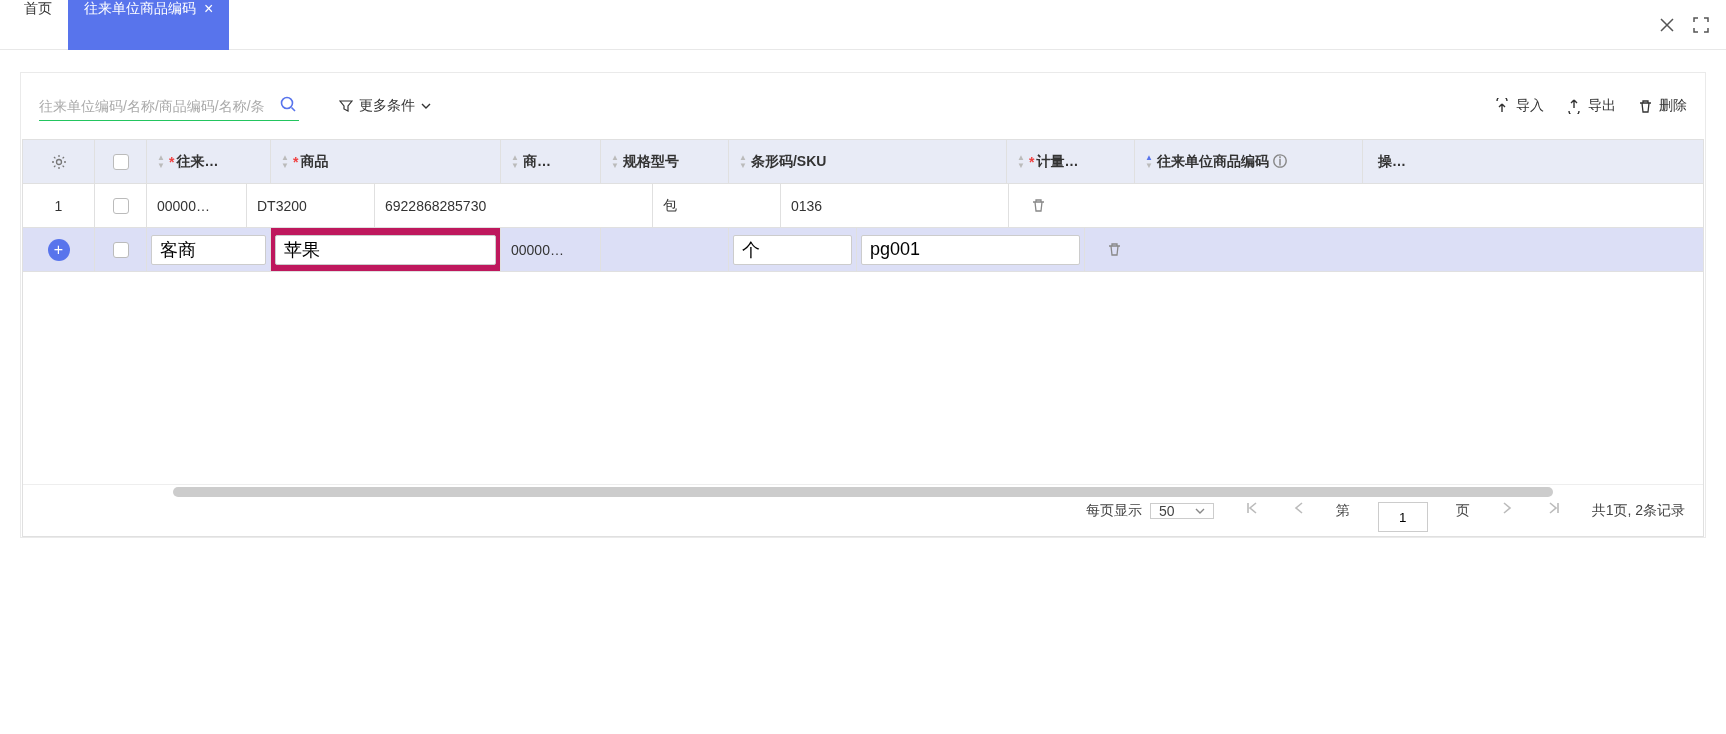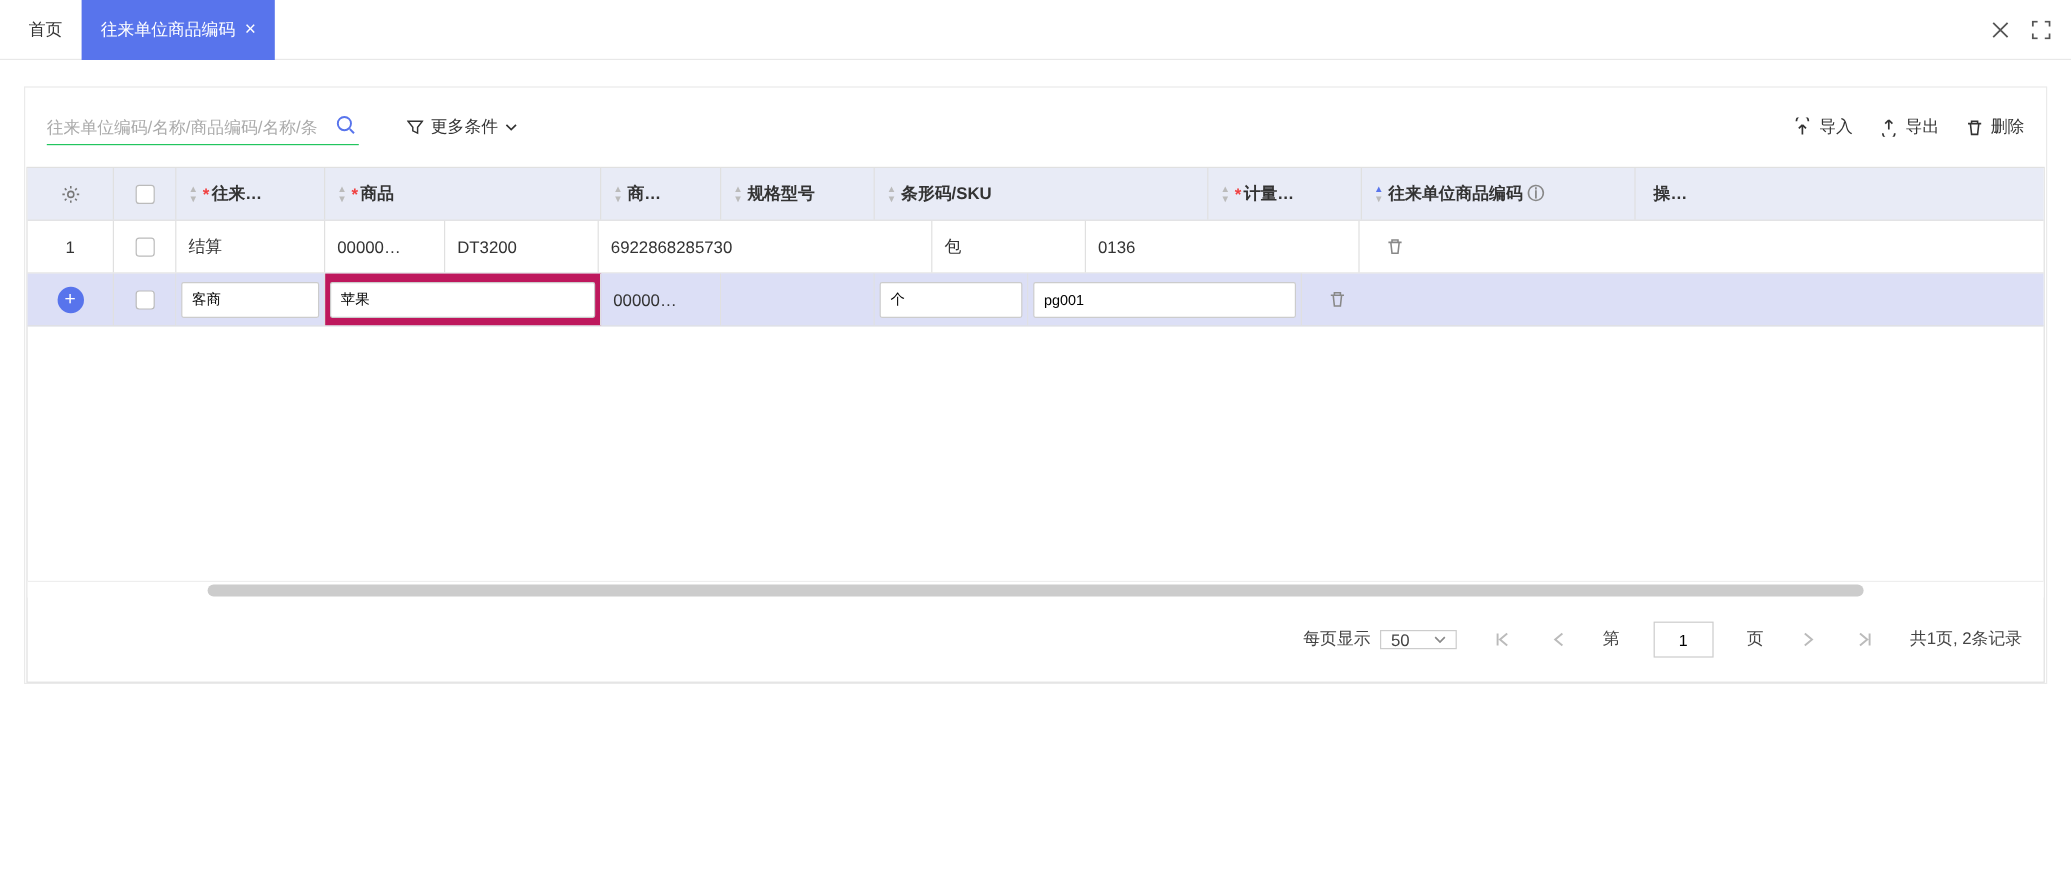--- a/index.html
+++ b/index.html
@@ -1,18 +1,18 @@
 <!DOCTYPE html>
 <html><head>
 <meta charset="utf-8">
 <style>
 *{box-sizing:border-box;margin:0;padding:0;font-family:"Microsoft YaHei",Arial,sans-serif;}
 body{background:#fff;color:#333;font-size:14px;}
 .topbar{display:flex;align-items:center;height:50px;border-bottom:1px solid #e8e8e8;padding:0 8px;}
-.tab{padding:0 16px;height:50px;display:flex;align-items:center;cursor:pointer;color:#333;}
+.tab{padding:0 16px;height:50px;display:flex;cursor:pointer;color:#333;}
 .tab.active{background:#5874ec;color:#fff;}
 .tab-close{margin-left:8px;font-size:16px;}
 .topbar-spacer{flex:1;}
 .topbar-icon{width:34px;height:34px;display:flex;align-items:center;justify-content:center;cursor:pointer;color:#555;font-size:18px;}
 .page{padding:22px 20px 0;}
 .panelwrap{border:1px solid #eaeaea;padding:18px 0 0 0;}
 .filterbar{display:flex;align-items:center;padding:0 18px 18px;}
 .search-wrap{position:relative;width:260px;}
 .search-input{width:100%;height:30px;border:none;border-bottom:1px solid #22c55e;padding:0 28px 0 0;font-size:14px;outline:none;}
 .search-input::placeholder{color:#aaa;}
@@ -36,26 +36,26 @@
 .c-op{width:58px;justify-content:center;}
 .sort-ic{color:#bbb;margin-right:4px;display:inline-flex;flex-direction:column;font-size:8px;line-height:8px;}
 .sort-ic.active-asc .up{color:#5874ec;}
 .req{color:#f04040;margin-right:2px;}
 .gear-ic{color:#777;}
 .chkbox{width:16px;height:16px;border:1px solid #bbb;border-radius:3px;background:#fff;cursor:pointer;}
 .trow{display:flex;height:44px;border-bottom:1px solid #e0e0e0;}
 .trow.selected{background:#dcdff6;}
 .trow.selected .c-code,.trow.selected .c-spec,.trow.selected .c-bar{background:#dcdff6;}
 .row-add{width:22px;height:22px;border-radius:50%;background:#5874ec;color:#fff;display:flex;align-items:center;justify-content:center;font-size:16px;cursor:pointer;}
-.cell-input{width:100%;height:30px;border:1px solid #ccc;border-radius:2px;padding:0 8px;font-size:12px;background:#fff;}
+.cell-input{width:100%;height:30px;border:1px solid #ccc;border-radius:2px;padding:0 8px;font-size:18px;background:#fff;}
 .del-ic{color:#888;cursor:pointer;}
 .tbody{min-height:300px;}
 .hscroll{height:14px;background:#fff;border-top:1px solid #eee;padding:2px 150px 2px 150px;}
 .hscroll-thumb{height:10px;background:#ccc;border-radius:5px;width:100%;}
-.pager{display:flex;align-items:center;justify-content:flex-end;gap:28px;padding:20px 18px;color:#444;}
+.pager{display:flex;align-items:flex-start;justify-content:flex-end;gap:28px;padding:4px 18px;color:#444;}
 .page-size{display:flex;align-items:center;gap:0;}
 .size-select{display:flex;align-items:center;border:1px solid #ccc;height:16px;padding:0 8px;gap:20px;cursor:pointer;margin-left:8px;}
 .pg-ic{color:#bbb;cursor:pointer;padding:0 4px;}
 .page-input{width:50px;height:30px;border:1px solid #ccc;text-align:center;}
 .help-ic{color:#888;margin-left:4px;}
 svg{display:block;}
 </style>
 </head>
 <body>
 
@@ -202,21 +202,20 @@
             <span>操…</span>
           </div>
     </div>
 
     <div class="tbody">
       <div class="trow">
         <div class="cell c-gear" style="justify-content:center;">1</div>
         <div class="cell c-chk">
               <div class="chkbox"></div>
             </div>
-        <div class="cell c-unit">结算</div>
         <div class="cell c-code">00000…</div>
         <div class="cell c-spec">DT3200</div>
         <div class="cell c-bar">6922868285730</div>
         <div class="cell c-uom">包</div>
         <div class="cell c-ucode">0136</div>
         <div class="cell c-op">
               <span class="del-ic">
                 <svg width="15" height="15" viewBox="0 0 15 15">
                   <path d="M2 4h11M5 4V2h5v2M4 4l1 9h5l1-9" stroke="#888" stroke-width="1.3" fill="none"></path>
                 </svg>

